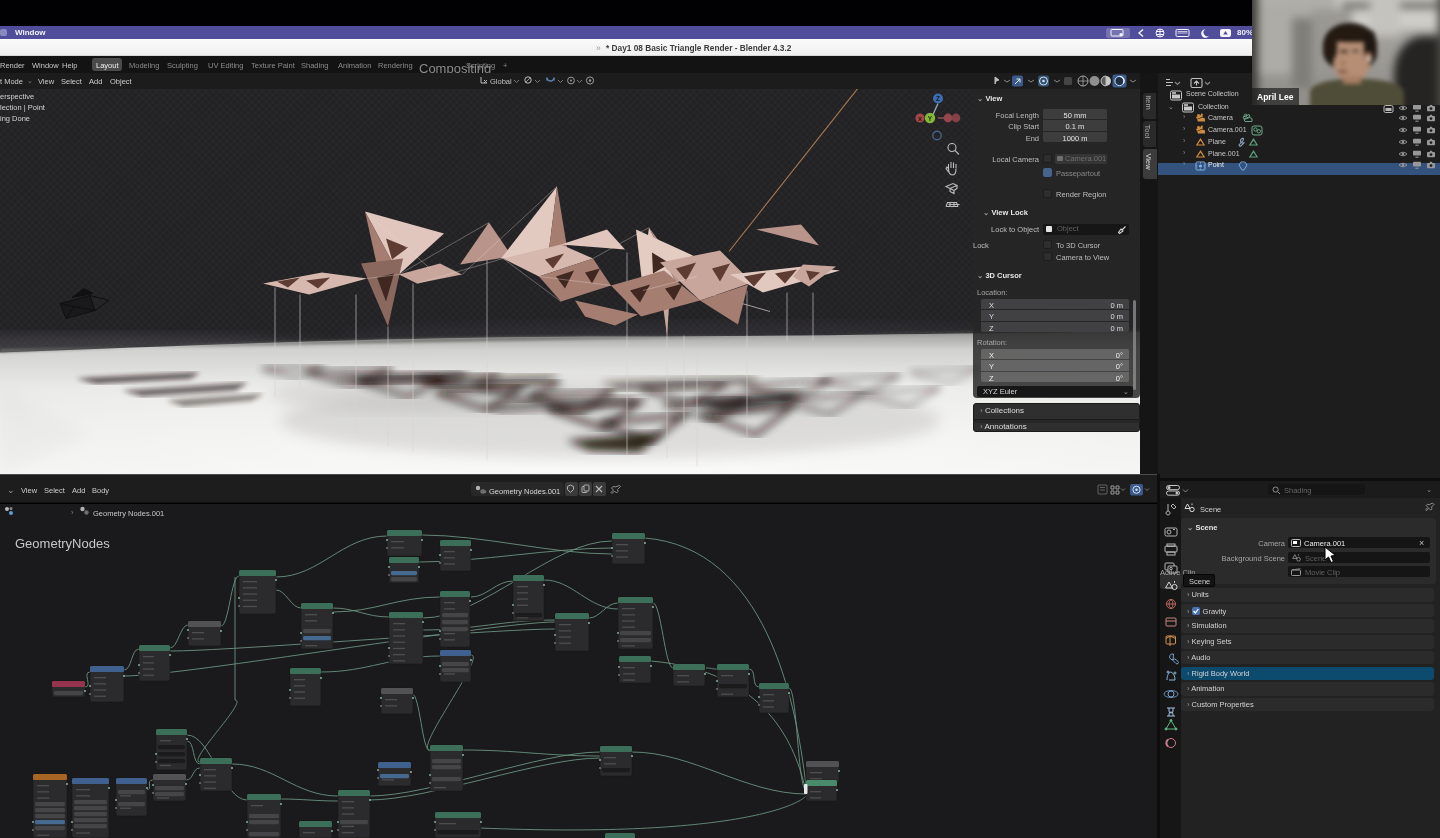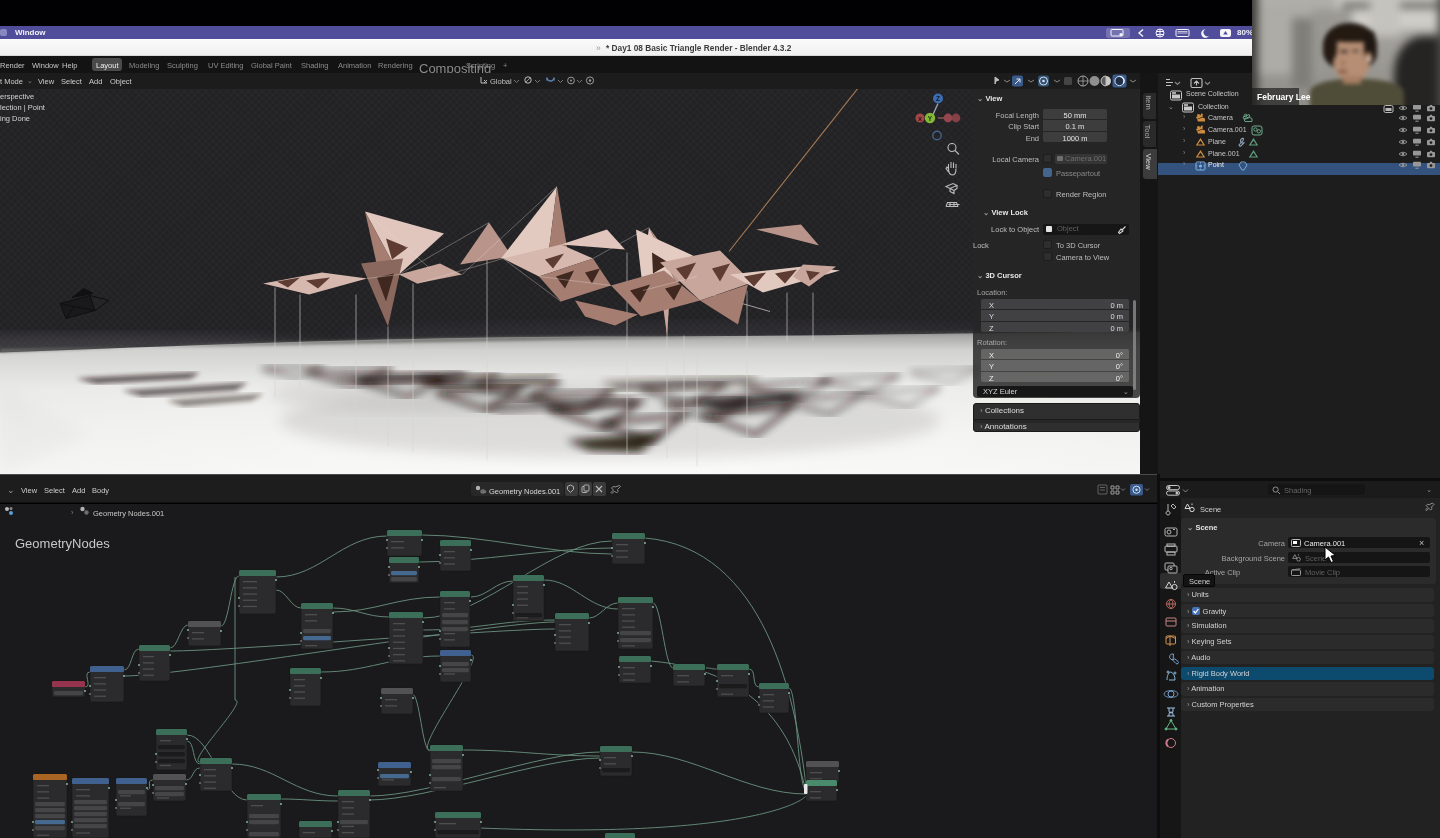--- a/index.html
+++ b/index.html
@@ -37,21 +37,21 @@
 
 <div class="ab" style="left:0;top:55.5px;width:1440px;height:17px;background:#131314"></div>
 <div class="ab" style="left:92px;top:57.5px;width:30px;height:13px;background:#4a4a4a;border-radius:3px"></div>
 <div class="ab tx" style="left:96px;top:61px;font-size:7.5px;color:#efefef">Layout</div>
 <div class="ab tx" style="left:0px;top:61px;font-size:7.5px;color:#c6c6c6">Render</div>
 <div class="ab tx" style="left:32px;top:61px;font-size:7.5px;color:#c6c6c6">Window</div>
 <div class="ab tx" style="left:62px;top:61px;font-size:7.5px;color:#c6c6c6">Help</div>
 <div class="ab tx" style="left:129px;top:61px;font-size:7.5px;color:#8b8b8b">Modeling</div>
 <div class="ab tx" style="left:167px;top:61px;font-size:7.5px;color:#8b8b8b">Sculpting</div>
 <div class="ab tx" style="left:208px;top:61px;font-size:7.5px;color:#8b8b8b">UV Editing</div>
-<div class="ab tx" style="left:251px;top:61px;font-size:7.5px;color:#8b8b8b">Global Paint</div>
+<div class="ab tx" style="left:251px;top:61px;font-size:7.5px;color:#8b8b8b">Texture Paint</div>
 <div class="ab tx" style="left:301px;top:61px;font-size:7.5px;color:#8b8b8b">Shading</div>
 <div class="ab tx" style="left:338px;top:61px;font-size:7.5px;color:#8b8b8b">Animation</div>
 <div class="ab tx" style="left:378px;top:61px;font-size:7.5px;color:#8b8b8b">Rendering</div>
 <div class="ab tx" style="left:419px;top:61px;font-size:13px;color:#8b8b8b">Compositing</div>
 <div class="ab tx" style="left:466px;top:61px;font-size:7.5px;color:#8b8b8b">Scripting</div>
 <div class="ab tx" style="left:503px;top:61px;font-size:7.5px;color:#8b8b8b">+</div>
 
 <div class="ab" style="left:0;top:72.5px;width:1140px;height:16px;background:#1c1c1d"></div>
 <div class="ab tx" style="left:0px;top:77px;font-size:7.5px;color:#cccccc">t Mode</div>
 <div class="ab tx" style="left:38px;top:77px;font-size:7.5px;color:#cccccc">View</div>
@@ -1129,21 +1129,21 @@
  <div class="ab tx" style="left:0;top:55.5px;width:125px;text-align:right;color:#a5a5a5">Background Scene</div>
  <div class="ab" style="left:128px;top:53.5px;width:142px;height:11px;background:#151516;border-radius:2px"></div>
  <svg class="ab" style="left:131px;top:54.5px" width="11" height="10" viewBox="0 0 13 12">
       <g fill="none" stroke="#999" stroke-width="1">
         <path d="M4.5,2 l2.5,4.5 h-5 z"></path>
         <circle cx="9" cy="7.5" r="2.2"></circle>
         <path d="M9,1.5 v1.6"></path>
       </g>
     </svg>
  <div class="ab tx" style="left:145px;top:55.5px;color:#5f5f5f">Scene</div>
- <div class="ab tx" style="left:0;top:70px;width:125px;text-align:center;color:#a5a5a5">Active Clip</div>
+ <div class="ab tx" style="left:0;top:70px;width:125px;text-align:left;color:#a5a5a5">Active Clip</div>
  <div class="ab" style="left:128px;top:68px;width:142px;height:11px;background:#151516;border-radius:2px"></div>
  <svg class="ab" style="left:131px;top:69.5px" width="10" height="8" viewBox="0 0 10 8">
       <rect x="0.5" y="2" width="9" height="5.5" rx="0.8" fill="none" stroke="#999"></rect>
       <path d="M0.5,2 L9.5,0.8 M2,2 l1,-1 M4.5,1.7 l1,-1 M7,1.4 l1,-1" stroke="#999" stroke-width="0.7"></path>
     </svg>
  <div class="ab tx" style="left:145px;top:70px;color:#5f5f5f">Movie Clip</div>
 </div>
 <div class="ab" style="left:1181px;top:588.0px;width:253px;height:13.5px;background:#2b2b2c;border-radius:3px;font-size:7.5px;color:#d2d2d2;padding:2px 0 0 6px"><span style="color:#999">›</span> Units</div>
 <div class="ab" style="left:1181px;top:603.7px;width:253px;height:13.5px;background:#2b2b2c;border-radius:3px;font-size:7.5px;color:#d2d2d2;padding:2px 0 0 6px"><span style="color:#999">›</span> <span style="display:inline-block;width:8px;height:8px;background:#4772b3;border-radius:2px;position:relative;top:1px;margin-right:3px"><svg width="8" height="8" viewBox="0 0 8 8" style="position:absolute;left:0;top:0">
         <path d="M1.5,4 l1.8,2 3,-4" stroke="#fff" stroke-width="1.2" fill="none"></path>
@@ -1181,13 +1181,13 @@
   <div class="ab" style="left:113px;top:52px;width:7px;height:11px;background:#ab8168;border-radius:45%"></div>
   <div class="ab" style="left:115px;top:56.5px;width:3.5px;height:4.5px;background:#e8e4e0;border-radius:50%"></div>
   <div class="ab" style="left:88px;top:50px;width:8px;height:2.5px;background:#44332b;border-radius:2px"></div>
   <div class="ab" style="left:100px;top:49.5px;width:7px;height:2.5px;background:#44332b;border-radius:2px"></div>
   <div class="ab" style="left:89px;top:60px;width:3.5px;height:6px;background:#9e765d;border-radius:2px"></div>
   <div class="ab" style="left:86px;top:69.5px;width:9px;height:3.5px;background:#7e5344;border-radius:2px"></div>
   <div class="ab" style="left:58px;top:79px;width:94px;height:30px;background:#4f4c37;border-radius:42% 44% 0 0"></div>
   <div class="ab" style="left:91px;top:76px;width:18px;height:8px;background:#a67f64"></div>
  </div>
  <div class="ab" style="left:0;top:87.5px;width:47px;height:17px;background:rgba(26,26,26,0.68)"></div>
- <div class="ab tx" style="left:5px;top:91.5px;font-size:8.5px;font-weight:bold;color:#fff">February Lee</div>
+ <div class="ab tx" style="left:5px;top:91.5px;font-size:8.5px;font-weight:bold;color:#fff">April Lee</div>
 </div>
 </body></html>

